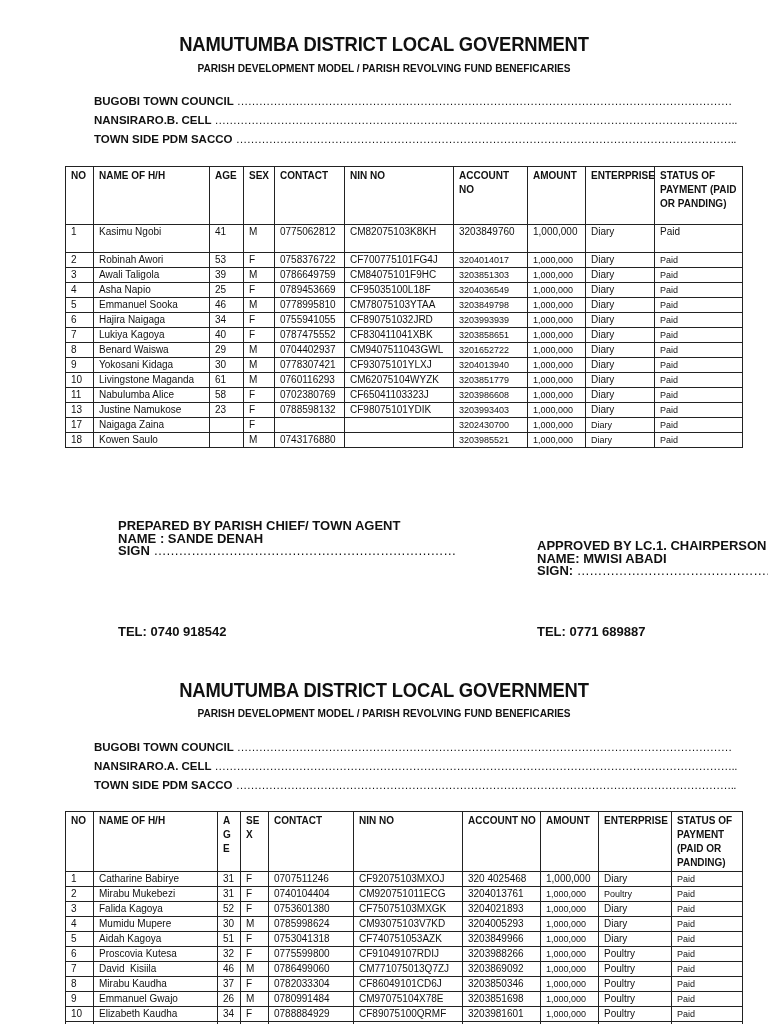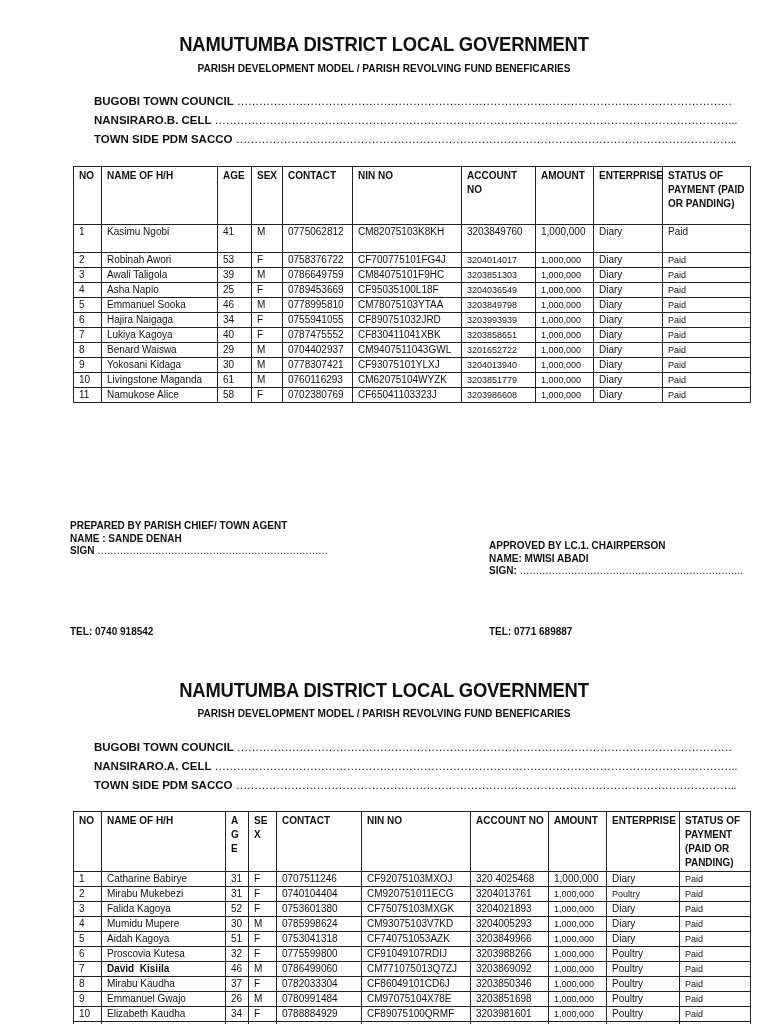--- a/index.html
+++ b/index.html
@@ -2,26 +2,26 @@
 <html><head>
   <meta charset="utf-8">
   <style>
     html, body { margin: 0; padding: 0; background: #ffffff; }
     body { width: 768px; height: 1024px; overflow: hidden; position: relative; font-family: "Liberation Sans", sans-serif; color: #111; }
     .page { position: absolute; left: 0; width: 768px; }
     .title { position: absolute; left: 0; width: 768px; text-align: center; font-size: 20px; font-weight: bold; letter-spacing: -0.2px; transform: scaleX(0.92); }
     .subtitle { position: absolute; left: 0; width: 768px; text-align: center; font-size: 11px; font-weight: bold; transform: scaleX(0.92); }
     .info-line { position: absolute; left: 70px; font-size: 11.5px; font-weight: bold; white-space: nowrap; overflow: hidden; padding-left: 24px; }
     .info-line .dots { font-weight: normal; letter-spacing: -0.5px; }
-    table.ben { position: absolute; left: 73px; border-collapse: collapse; font-size: 10px; table-layout: fixed; }
+    table.ben { position: absolute; left: 65px; border-collapse: collapse; font-size: 10px; table-layout: fixed; }
     table.ben th, table.ben td { border: 1px solid #222; padding: 1px 5px; vertical-align: top; text-align: left; overflow: hidden; white-space: nowrap; line-height: 12px; }
     table.ben th { font-weight: bold; font-size: 10px; white-space: normal; line-height: 14px; padding-top: 2px; }
     table.ben td.small { font-size: 9px; }
     table.ben td.wrap { white-space: normal; word-break: break-all; }
-    .sig { position: absolute; font-size: 10px; font-weight: bold; white-space: nowrap; line-height: 12.5px; }
+    .sig { position: absolute; font-size: 13px; font-weight: bold; white-space: nowrap; line-height: 12.5px; margin-left: 48px; }
     .sig .dots { font-weight: normal; letter-spacing: -0.4px; }
   </style>
 </head>
 <body>
 
 <div class="page" style="top:0;">
   <div class="title" style="top:33px;">NAMUTUMBA DISTRICT LOCAL GOVERNMENT</div>
   <div class="subtitle" style="top:62px;">PARISH DEVELOPMENT MODEL / PARISH REVOLVING FUND BENEFICARIES</div>
 
   <div class="info-line" style="top:95px;">
@@ -180,28 +180,64 @@
           <td>M</td>
           <td>0760116293</td>
           <td>CM62075104WYZK</td>
           <td class="small">3203851779</td>
           <td class="small">1,000,000</td>
           <td>Diary</td>
           <td class="small">Paid</td>
         </tr>
       <tr>
           <td>11</td>
-          <td>Namukose Alice</td>
+          <td>Nabulumba Alice</td>
           <td>58</td>
           <td>F</td>
           <td>0702380769</td>
           <td>CF65041103323J</td>
           <td class="small">3203986608</td>
           <td class="small">1,000,000</td>
           <td>Diary</td>
+          <td class="small">Paid</td>
+        </tr>
+      <tr>
+          <td>13</td>
+          <td>Justine Namukose</td>
+          <td>23</td>
+          <td>F</td>
+          <td>0788598132</td>
+          <td>CF98075101YDIK</td>
+          <td class="small">3203993403</td>
+          <td class="small">1,000,000</td>
+          <td>Diary</td>
+          <td class="small">Paid</td>
+        </tr>
+      <tr>
+          <td>17</td>
+          <td>Naigaga Zaina</td>
+          <td></td>
+          <td>F</td>
+          <td></td>
+          <td></td>
+          <td class="small">3202430700</td>
+          <td class="small">1,000,000</td>
+          <td class="small">Diary</td>
+          <td class="small">Paid</td>
+        </tr>
+      <tr>
+          <td>18</td>
+          <td>Kowen Saulo</td>
+          <td></td>
+          <td>M</td>
+          <td>0743176880</td>
+          <td></td>
+          <td class="small">3203985521</td>
+          <td class="small">1,000,000</td>
+          <td class="small">Diary</td>
           <td class="small">Paid</td>
         </tr>
     </tbody>
   </table>
 
   <div class="sig" style="left:70px; top:520px;">
     <div>PREPARED BY PARISH CHIEF/ TOWN AGENT</div>
     <div>NAME :   SANDE DENAH</div>
     <div><span>SIGN</span> <span class="dots">………………………………………………………………</span></div>
   </div>
@@ -327,21 +363,21 @@
           <td>F</td>
           <td>0775599800</td>
           <td>CF91049107RDIJ</td>
           <td>3203988266</td>
           <td class="small">1,000,000</td>
           <td>Poultry</td>
           <td class="small">Paid</td>
         </tr>
       <tr>
           <td>7</td>
-          <td style="white-space:pre;font-weight:bold;">David  Kisiila</td>
+          <td style="white-space:pre;">David  Kisiila</td>
           <td>46</td>
           <td>M</td>
           <td>0786499060</td>
           <td>CM771075013Q7ZJ</td>
           <td>3203869092</td>
           <td class="small">1,000,000</td>
           <td>Poultry</td>
           <td class="small">Paid</td>
         </tr>
       <tr>

